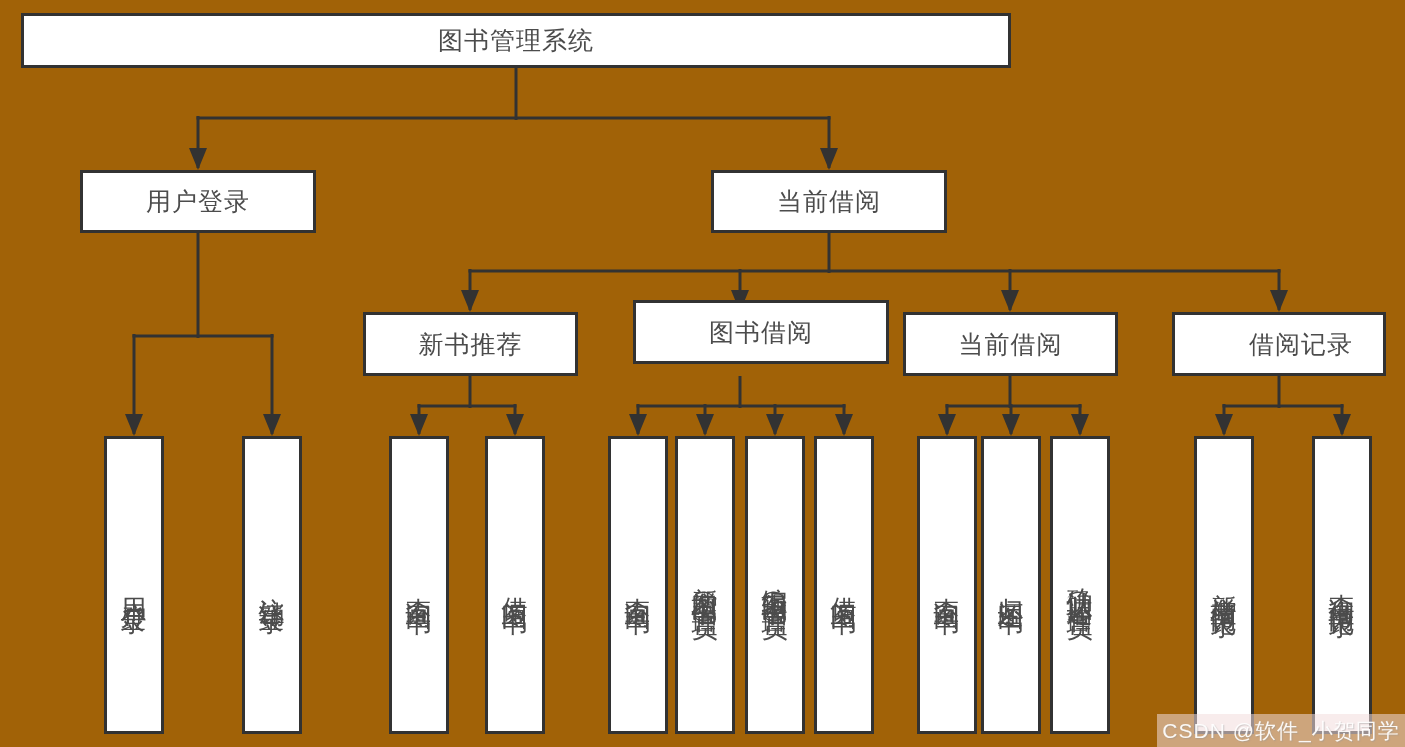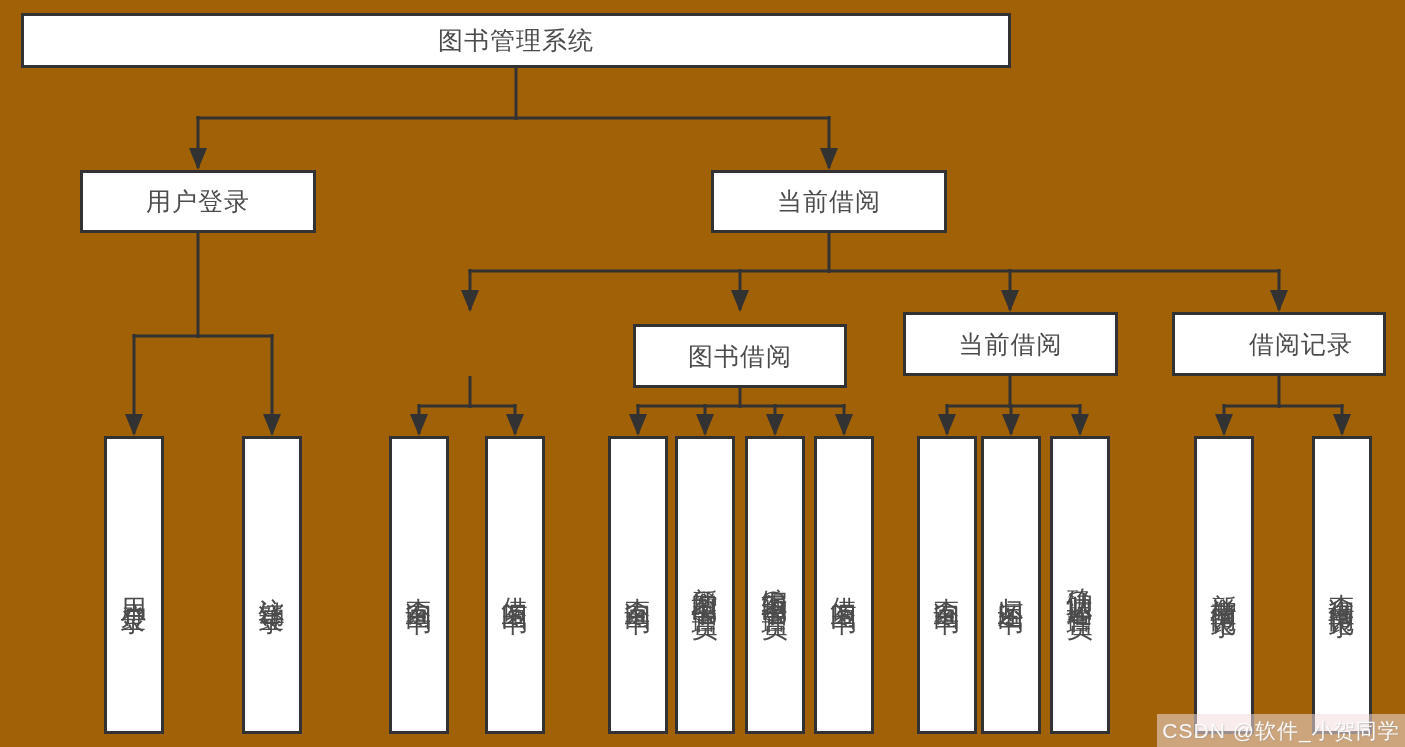--- a/index.html
+++ b/index.html
@@ -136,21 +136,22 @@
       <line x1="1224" y1="404" x2="1224" y2="434" marker-end="url(#ah)"></line>
       <line x1="1342" y1="404" x2="1342" y2="434" marker-end="url(#ah)"></line>
     </g>
   </svg>
 
   <div class="node hnode" style="left:21px; top:13px; width:990px; height:55px;">图书管理系统</div>
 
   <div class="node hnode" style="left:80px; top:170px; width:236px; height:63px;">用户登录</div>
   <div class="node hnode" style="left:711px; top:170px; width:236px; height:63px;">当前借阅</div>
 
-  <div class="node hnode" style="left:633px; top:324px; width:214px; height:64px;">图书借阅</div>
+  <div class="node hnode" style="left:363px; top:312px; width:215px; height:64px;">新书推荐</div>
+  <div class="node hnode" style="left:633px; top:300px; width:256px; height:64px;">图书借阅</div>
   <div class="node hnode" style="left:903px; top:312px; width:215px; height:64px;">当前借阅</div>
   <div class="node hnode" style="left:1172px; top:312px; width:214px; height:64px;padding-left:44px;">借阅记录</div>
 
   <div class="node leaf" style="left:104px;">用户登录</div>
   <div class="node leaf" style="left:242px;">注销登录</div>
 
   <div class="node leaf" style="left:389px;">查询图书</div>
   <div class="node leaf" style="left:485px;">借阅图书</div>
 
   <div class="node leaf" style="left:608px;">查询图书</div>

